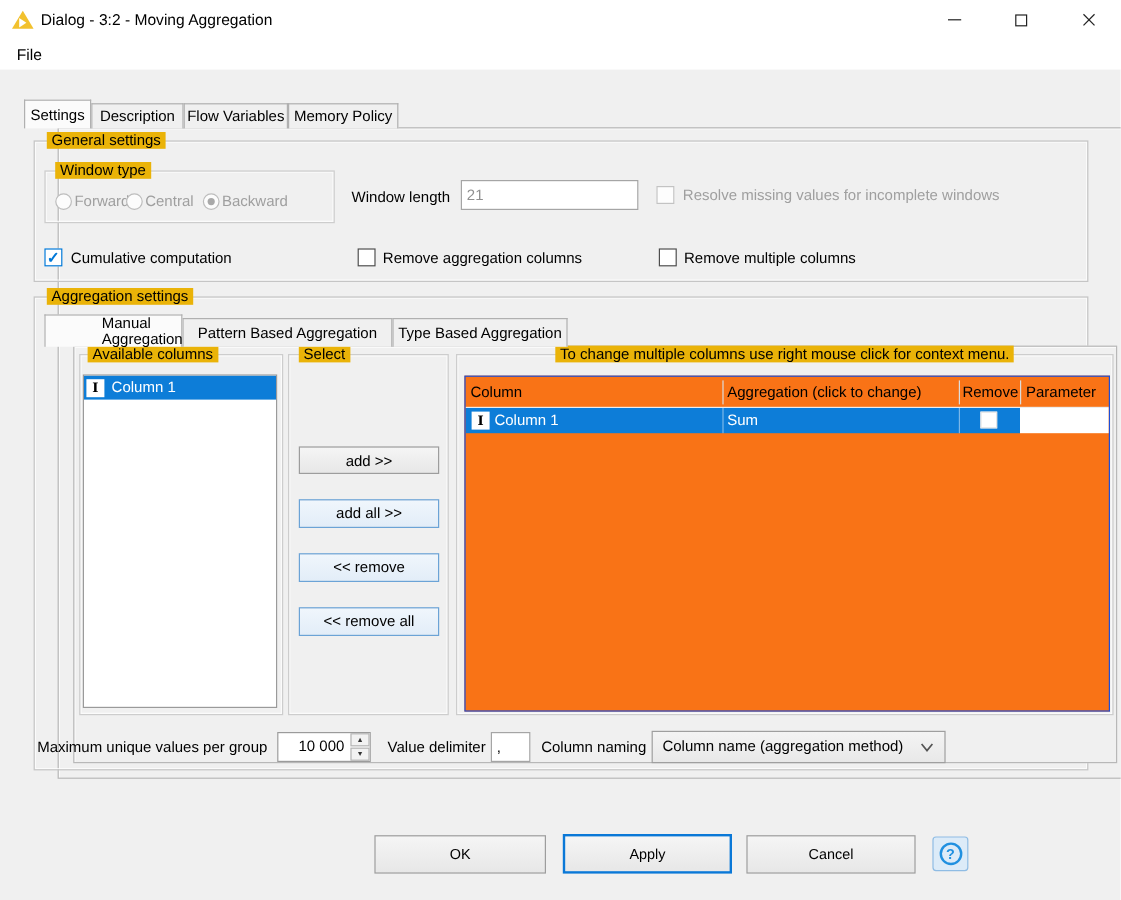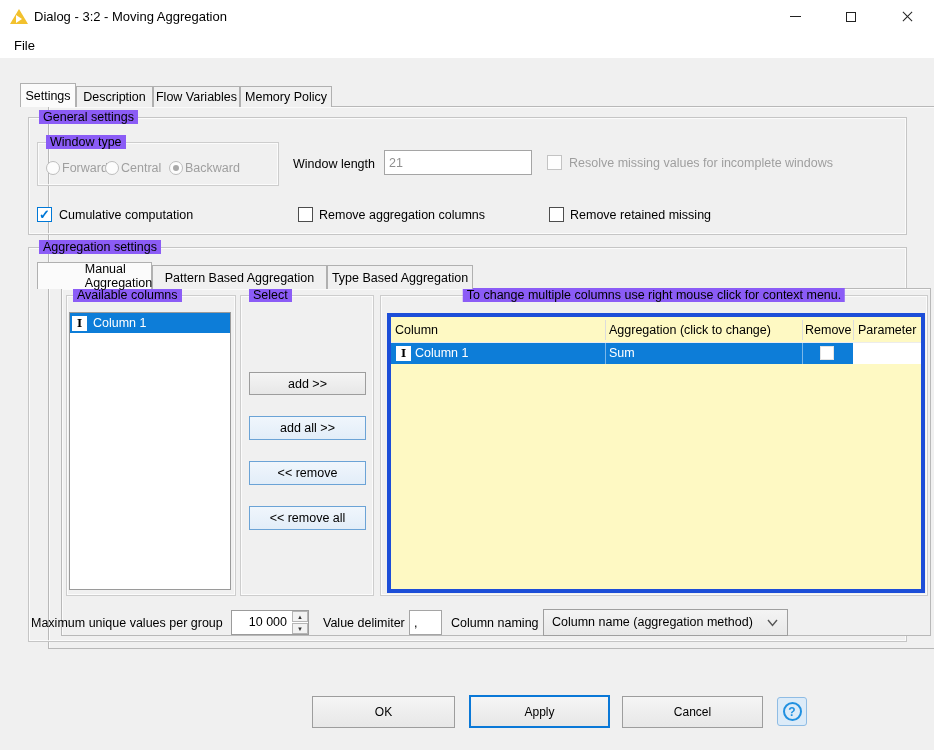--- a/index.html
+++ b/index.html
@@ -29,21 +29,21 @@
 
   
   .tab { position: absolute; border: 1px solid #b0b0b0; border-bottom: none; background: #f0f0f0;
          display: flex; align-items: center; justify-content: center; font-size: 12.5px; z-index: 1; }
   .tab.active { background: #fbfbfb; z-index: 3; }
   .tabpanel { position: absolute; border: 1px solid #b8b8b8; background: #f0f0f0;
               box-shadow: inset 1px 1px 0 #fafafa; z-index: 0; margin-left: 28px; }
 
   
   .gbox { position: absolute; border: 1px solid #c5c5c5; box-shadow: inset 0 0 0 1px rgba(255,255,255,.75); }
-  .gbox > .legend { position: absolute; top: -8px; background: #8b5cf6; padding: 0 4px; white-space: nowrap; text-align: center; }
+  .gbox > .legend { position: absolute; top: -8px; background: #eab308; padding: 0 4px; white-space: nowrap; text-align: center; }
   .legend.centered { left: 50%; transform: translateX(-50%); }
 
   .lbl { position: absolute; white-space: nowrap; line-height: 15px; }
   .lbl.disabled { color: #9f9f9f; }
 
   
   .radio { position: absolute; width: 14px; height: 14px; border-radius: 50%;
            border: 1px solid #bdbdbd; background: #fcfcfc; }
   .radio.selected::after { content: ""; position: absolute; left: 3px; top: 3px; width: 6px; height: 6px;
            border-radius: 50%; background: #a9a9a9; }
@@ -63,21 +63,21 @@
 
   
   .listbox { position: absolute; background: #fff; border: 1px solid #9a9a9a; overflow: hidden; }
   .list-item { height: 20px; display: flex; align-items: center; }
   .list-item.selected { background: #0d7dd8; color: #fff; }
   .dtype-icon { width: 15px; height: 15px; background: #fff; color: #000; margin-left: 2px;
                 font-family: "DejaVu Serif", serif; font-weight: bold; font-size: 11px;
                 display: flex; align-items: center; justify-content: center; flex: none; }
   .list-item .item-label { margin-left: 6px; }
 
-  .aggtable { position: absolute; background: #fef9c3; border: 4px solid #1d4ed8; overflow: hidden; }
+  .aggtable { position: absolute; background: #f97316; border: 1px solid #1d4ed8; overflow: hidden; }
   .thead { position: absolute; left: 0; top: 0; right: 0; height: 26px; border-bottom: 1px solid #ececec; }
   .thead .hcell { position: absolute; top: 0; height: 26px; line-height: 26px; white-space: nowrap; }
   .vsep { position: absolute; top: 3px; height: 20px; width: 1px; background: #dcdcdc; }
   .trow { position: absolute; left: 0; top: 26px; height: 21px; right: 0; }
   .row-main { position: absolute; left: 0; top: 0; width: 462px; height: 21px; background: #0d7dd8; color: #fff; }
   .row-main .dtype-icon { position: absolute; left: 3px; top: 3px; }
   .row-text { position: absolute; top: 0; height: 21px; line-height: 21px; white-space: nowrap; }
   .rowsep { position: absolute; top: 0; height: 21px; width: 1px; background: rgba(255,255,255,.45); }
   .row-cb { position: absolute; width: 14px; height: 14px; top: 3px; background: #fff; border: 1px solid #e4e4e4; }
   .param-cell { position: absolute; left: 462px; top: 0; right: 0; height: 21px; background: #fff; }
@@ -166,21 +166,21 @@
 
     <div class="cb checked" style="left:8px;top:89px;">
       <span class="check">✓</span>
     </div>
     <span class="lbl" style="left:30px;top:90px;">Cumulative computation</span>
 
     <div class="cb" style="left:269px;top:89px;"></div>
     <span class="lbl" style="left:290px;top:90px;">Remove aggregation columns</span>
 
     <div class="cb" style="left:520px;top:89px;"></div>
-    <span class="lbl" style="left:541px;top:90px;">Remove retained missing</span>
+    <span class="lbl" style="left:541px;top:90px;">Remove multiple columns</span>
   </div>
 
   <div class="gbox" style="left:28px;top:247px;width:879px;height:395px;">
     <span class="legend" style="left:10px;">Aggregation settings</span>
 
     <div class="tab active" style="left:8px;top:14px;width:115px;height:27px;padding-left:48px;">
       <span>Manual Aggregation</span>
     </div>
     <div class="tab" style="left:298px;top:17px;width:146px;height:24px;">
       <span>Type Based Aggregation</span>

